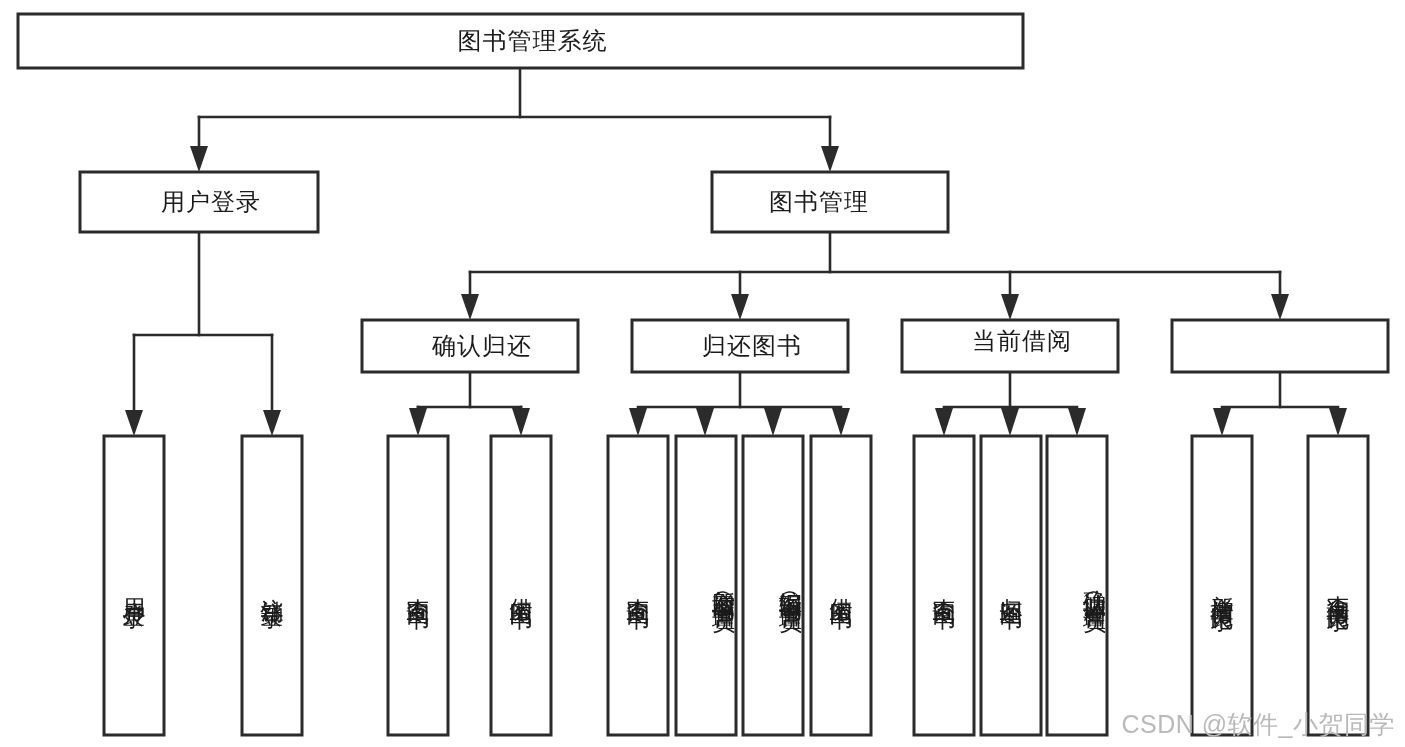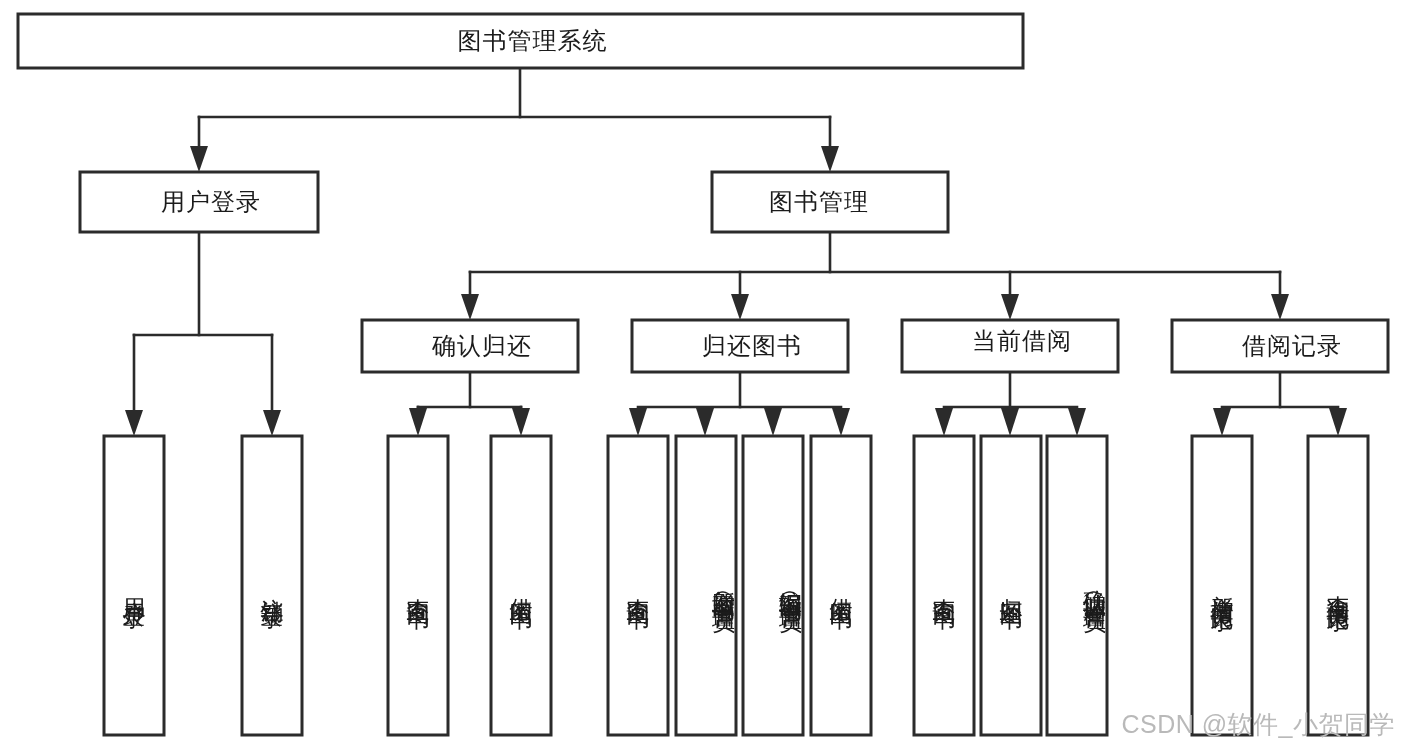--- a/index.html
+++ b/index.html
@@ -171,21 +171,20 @@
   </svg>
 
   <div class="hlabel-wrap" style="left:18px; top:14px; width:1005px; height:54px;">图书管理系统</div>
 
   <div class="hlabel-wrap" style="left:80px; top:172px; width:238px; height:60px;">用户登录</div>
   <div class="hlabel-wrap" style="left:712px; top:172px; width:190px; height:60px;">图书管理</div>
 
   <div class="hlabel-wrap" style="left:362px; top:320px; width:216px; height:52px;">确认归还</div>
   <div class="hlabel-wrap" style="left:632px; top:320px; width:216px; height:52px;">归还图书</div>
   <div class="hlabel-wrap" style="left:902px; top:320px; width:216px; height:42px;">当前借阅</div>
-  <div class="hlabel-wrap" style="left:1172px; top:320px; width:216px; height:52px;">借阅记录</div>
 
   <div class="vlabel-wrap" style="left:104px; top:436px; width:60px; height:299px;">用户登录</div>
   <div class="vlabel-wrap" style="left:242px; top:436px; width:60px; height:299px;">注销登录</div>
 
   <div class="vlabel-wrap" style="left:388px; top:436px; width:60px; height:299px;">查询图书</div>
   <div class="vlabel-wrap" style="left:491px; top:436px; width:60px; height:299px;">借阅图书</div>
 
   <div class="vlabel-wrap" style="left:608px; top:436px; width:60px; height:299px;">查询图书</div>
   <div class="vlabel-wrap" style="left:676px; top:436px; width:60px; height:299px; align-items:flex-start;">新增图书（管理员）</div>
   <div class="vlabel-wrap" style="left:743px; top:436px; width:60px; height:299px; align-items:flex-start;">编辑图书（管理员）</div>

